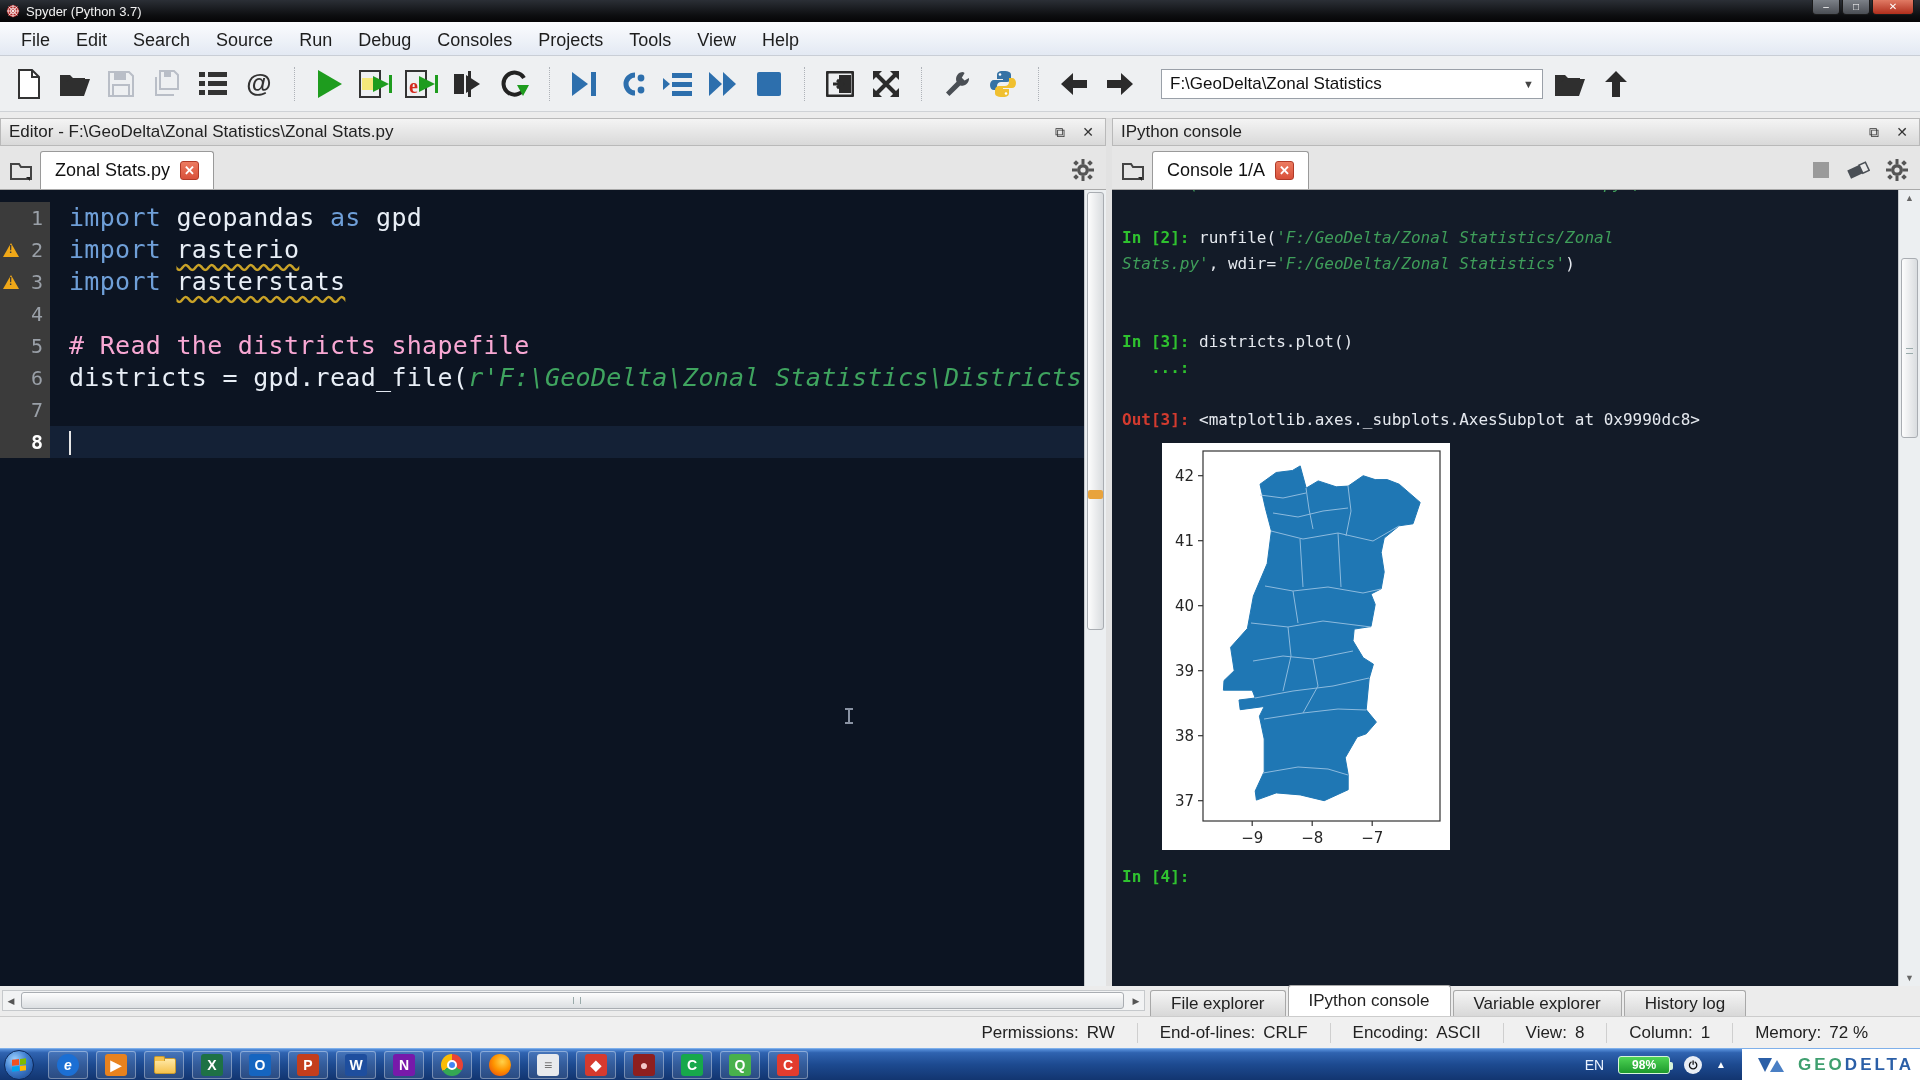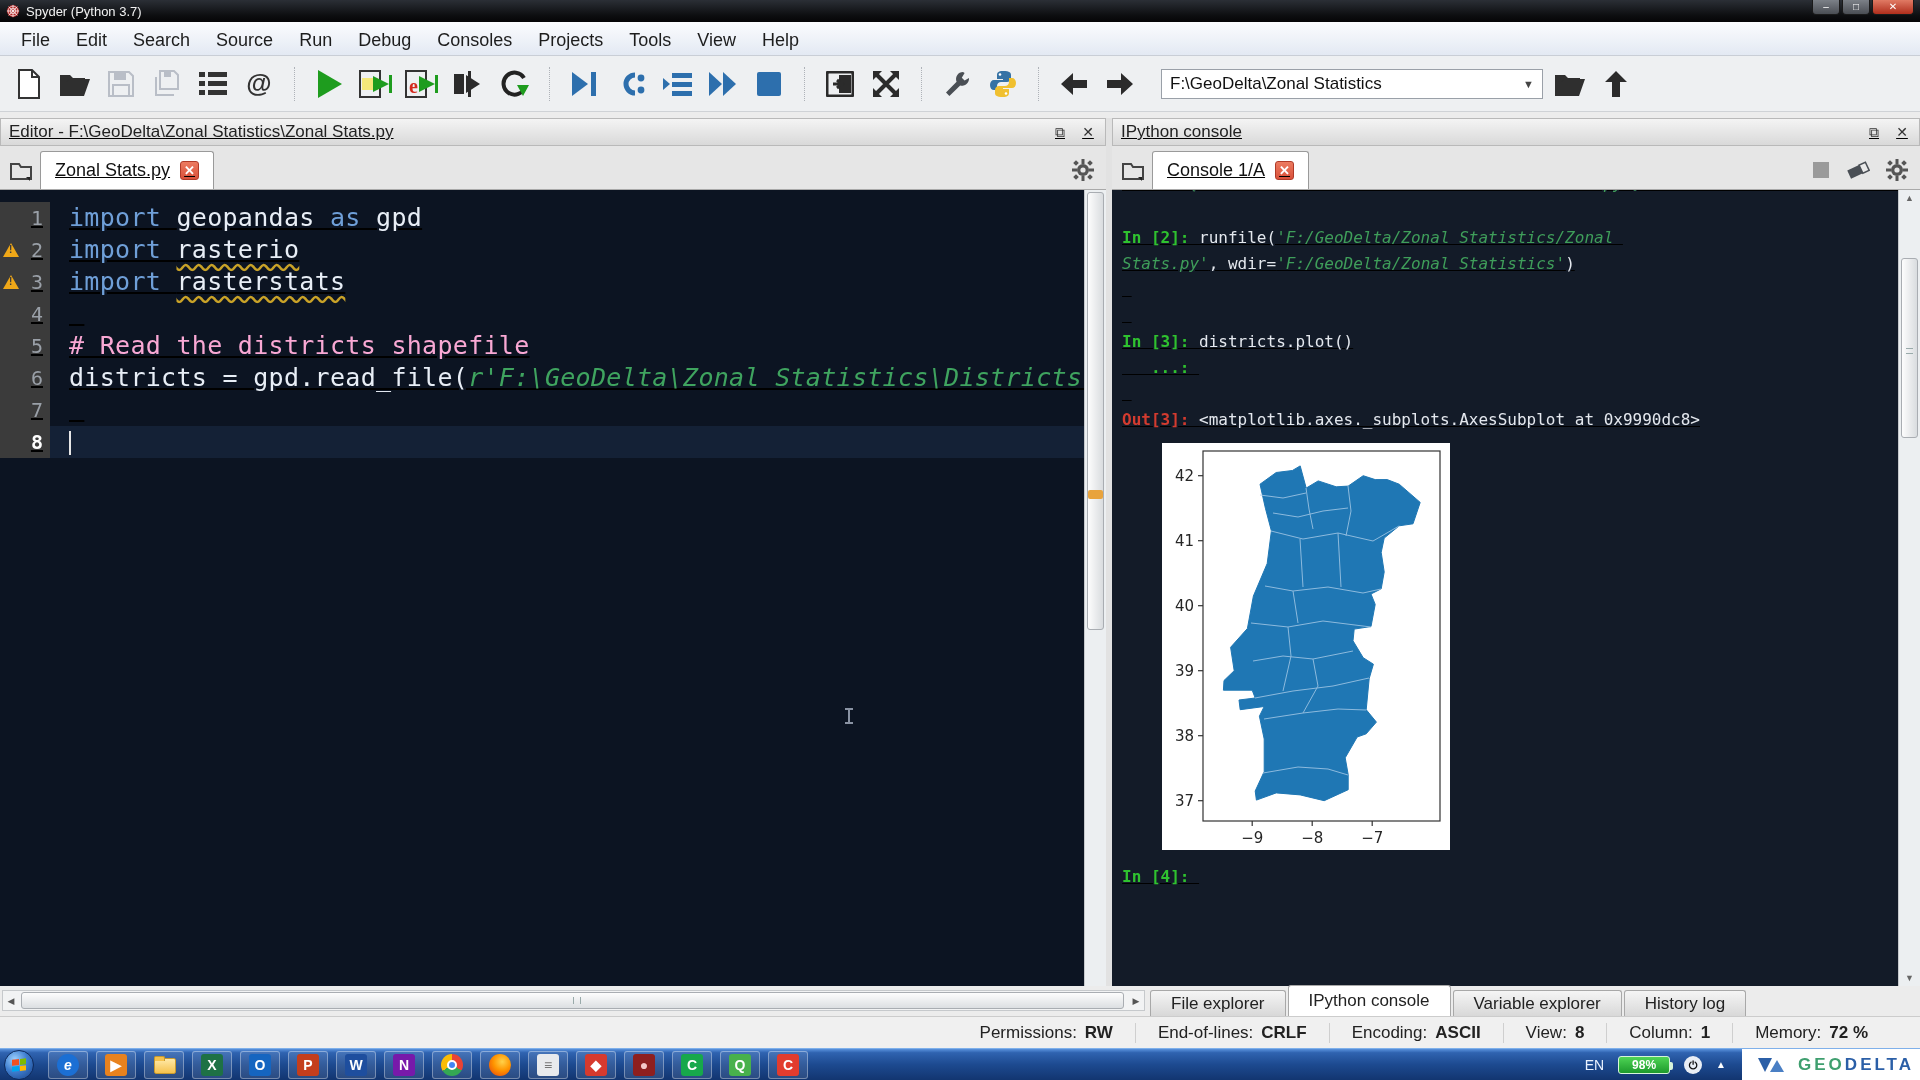--- a/index.html
+++ b/index.html
@@ -21,21 +21,21 @@
 
   
   .toolbar { height:56px; background:#eef0f2; border-bottom:1px solid #cfd2d6; display:flex; align-items:center; padding:0 10px; gap:8px; flex:0 0 auto; }
   .tb-icon { width:38px; height:38px; display:flex; align-items:center; justify-content:center; }
   .tb-sep { width:1px; height:34px; border-left:1px dotted #aeb2b8; margin:0 8px; }
   .tb-at { font-size:26px; color:#333; font-weight:bold; }
   .path-combo { width:382px; height:30px; background:#fff; border:1px solid #9aa0a8; display:flex; align-items:center; padding:0 8px; font-size:17px; color:#111; margin-left:14px; }
   .path-combo .caret { margin-left:auto; font-size:11px; color:#444; }
 
   
-  .main { flex:1 1 auto; display:flex; min-height:0; background:#ececec; padding-top:6px;text-decoration:underline; }
+  .main { flex:1 1 auto; display:flex; min-height:0; background:#ececec; padding-top:6px; }
   .pane { display:flex; flex-direction:column; min-width:0; }
   .pane.left { width:1106px; flex:0 0 auto; }
   .splitter { width:6px; background:#e2e2e2; flex:0 0 auto; }
   .pane.right { flex:1 1 auto; }
 
   .pane-header { height:28px; background:linear-gradient(180deg,#f4f4f4,#d9d9d9); border:1px solid #b9b9b9; display:flex; align-items:center; padding:0 8px; font-size:17px; color:#222; flex:0 0 auto; }
   .ph-btns { margin-left:auto; display:flex; gap:10px; align-items:center; }
   .ph-btn { font-size:14px; color:#333; width:18px; text-align:center; }
 
   .tabbar { height:44px; background:#e6e6e6; border-bottom:1px solid #a9a9a9; display:flex; align-items:flex-end; padding:0 4px; flex:0 0 auto; position:relative; }
@@ -92,21 +92,21 @@
   .hs-arrow { position:absolute; top:0; bottom:0; width:16px; display:flex; align-items:center; justify-content:center; font-size:9px; color:#555; }
   .hs-thumb { position:absolute; left:18px; right:20px; top:1px; bottom:1px; border:1px solid #a9adb2; border-radius:3px; background:linear-gradient(180deg,#fdfdfd,#dcdfe2); }
   .hs-grip { position:absolute; left:50%; top:4px; bottom:4px; width:8px; border-left:1px solid #9aa; border-right:1px solid #9aa; }
   .bottom-tabs { position:absolute; left:1150px; bottom:0; display:flex; align-items:flex-end; }
   .btab { height:26px; background:linear-gradient(180deg,#f5f5f5,#d8d8d8); border:1px solid #a8a8a8; border-bottom:none; border-radius:3px 3px 0 0; padding:0 20px; font-size:17px; color:#222; display:flex; align-items:center; margin-right:2px; }
   .btab.active { height:31px; background:#fff; }
 
   
   .statusbar { height:32px; background:#f0f0f0; border-top:1px solid #cccccc; display:flex; align-items:center; justify-content:flex-end; gap:0; padding-right:30px; flex:0 0 auto; font-size:17px; color:#222; }
   .st-item { display:flex; gap:8px; padding:0 22px; }
-  .st-item b { font-weight:bold; }
+  .st-item b { font-weight:normal; }
   .st-sep { width:1px; height:20px; background:#cfcfcf; }
 
   
   .taskbar { height:32px; background:linear-gradient(180deg,#5a92dd 0%,#2f63b0 12%,#1d4a90 50%,#123570 100%); border-top:1px solid #7fb0ea; display:flex; align-items:center; padding:0 4px; flex:0 0 auto; position:relative; }
   .start-orb { width:30px; height:30px; border-radius:50%; background:radial-gradient(circle at 35% 30%,#9cd0ff 0%,#3f7fd0 45%,#173f86 100%); border:1px solid #0e2a5c; margin-right:14px; display:flex; align-items:center; justify-content:center; }
   .orb-flag { width:14px; height:12px; display:grid; grid-template-columns:1fr 1fr; grid-template-rows:1fr 1fr; gap:1px; transform:skewY(-6deg); }
   .orb-flag span:nth-child(1){background:#f25022;} .orb-flag span:nth-child(2){background:#7fba00;}
   .orb-flag span:nth-child(3){background:#00a4ef;} .orb-flag span:nth-child(4){background:#ffb900;}
   .tb-app { width:40px; height:28px; border:1px solid rgba(255,255,255,0.35); border-radius:3px; background:rgba(255,255,255,0.10); display:flex; align-items:center; justify-content:center; margin-right:8px; }
   .tb-app .glyph { width:22px; height:22px; border-radius:3px; display:flex; align-items:center; justify-content:center; font-size:14px; font-weight:bold; }

